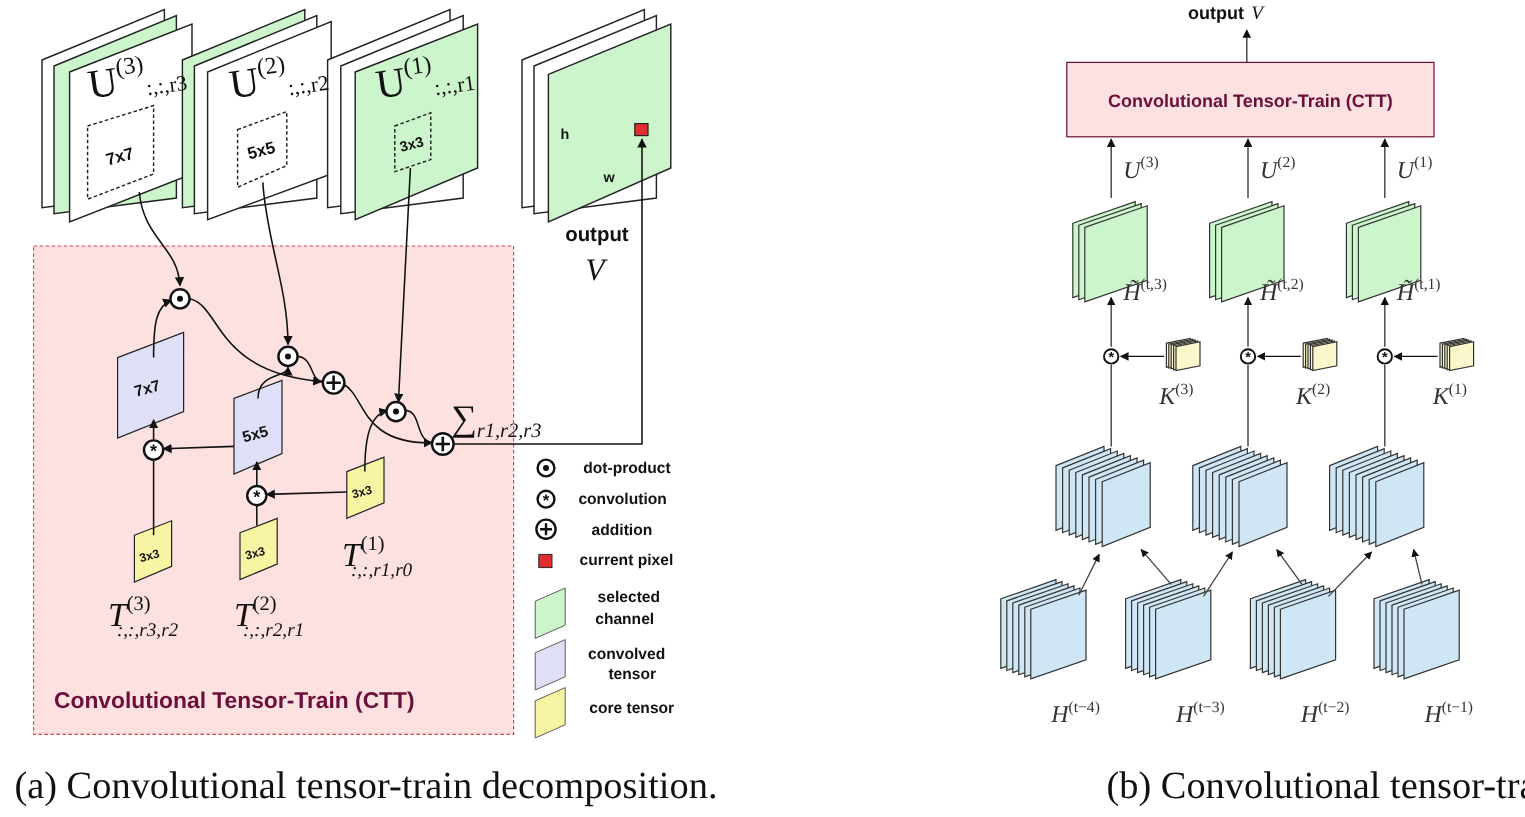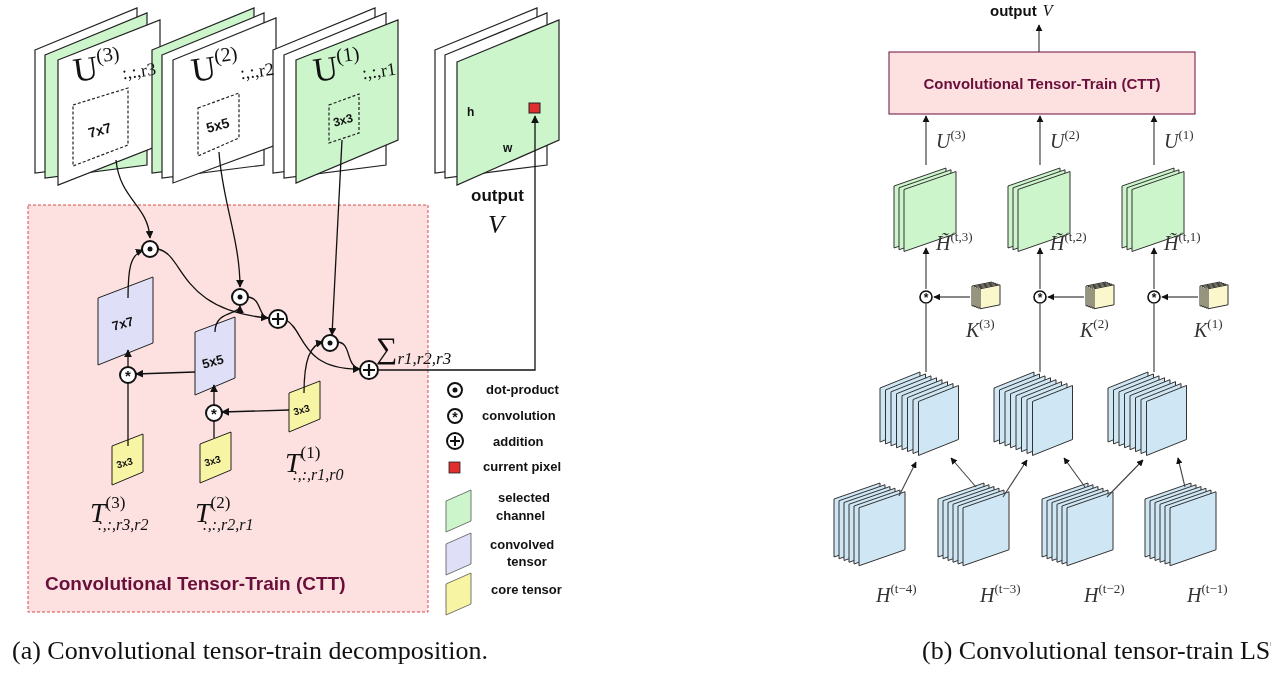--- a/index.html
+++ b/index.html
@@ -2,21 +2,21 @@
 <html><head>
 <meta charset="utf-8">
 <style>
   html,body{margin:0;padding:0;background:#ffffff;}
   body{width:1271px;height:681px;overflow:hidden;position:relative;}
   #canvas{position:absolute;left:0;top:0;}
   .sans{font-family:"Liberation Sans","DejaVu Sans",sans-serif;}
   .serif{font-family:"Liberation Serif","DejaVu Serif",serif;}
   .bold{font-weight:bold;}
   .ital{font-style:italic;}
-  .caption{position:absolute;top:636px;font-family:"Liberation Serif","DejaVu Serif",serif;font-size:26px;color:#111;white-space:nowrap;}
+  .caption{position:absolute;top:636px;font-family:"Liberation Serif","DejaVu Serif",serif;font-size:32px;color:#111;white-space:nowrap;}
 </style>
 </head>
 <body>
 
 <svg id="canvas" width="1271" height="681" viewBox="0 0 1271 681" xmlns="http://www.w3.org/2000/svg">
   <defs>
     <marker id="arr" viewBox="0 0 10 10" refX="9" refY="5" markerWidth="6" markerHeight="6" orient="auto-start-reverse">
       <path d="M0,0 L10,5 L0,10 z" fill="#111"></path>
     </marker>
   </defs>

